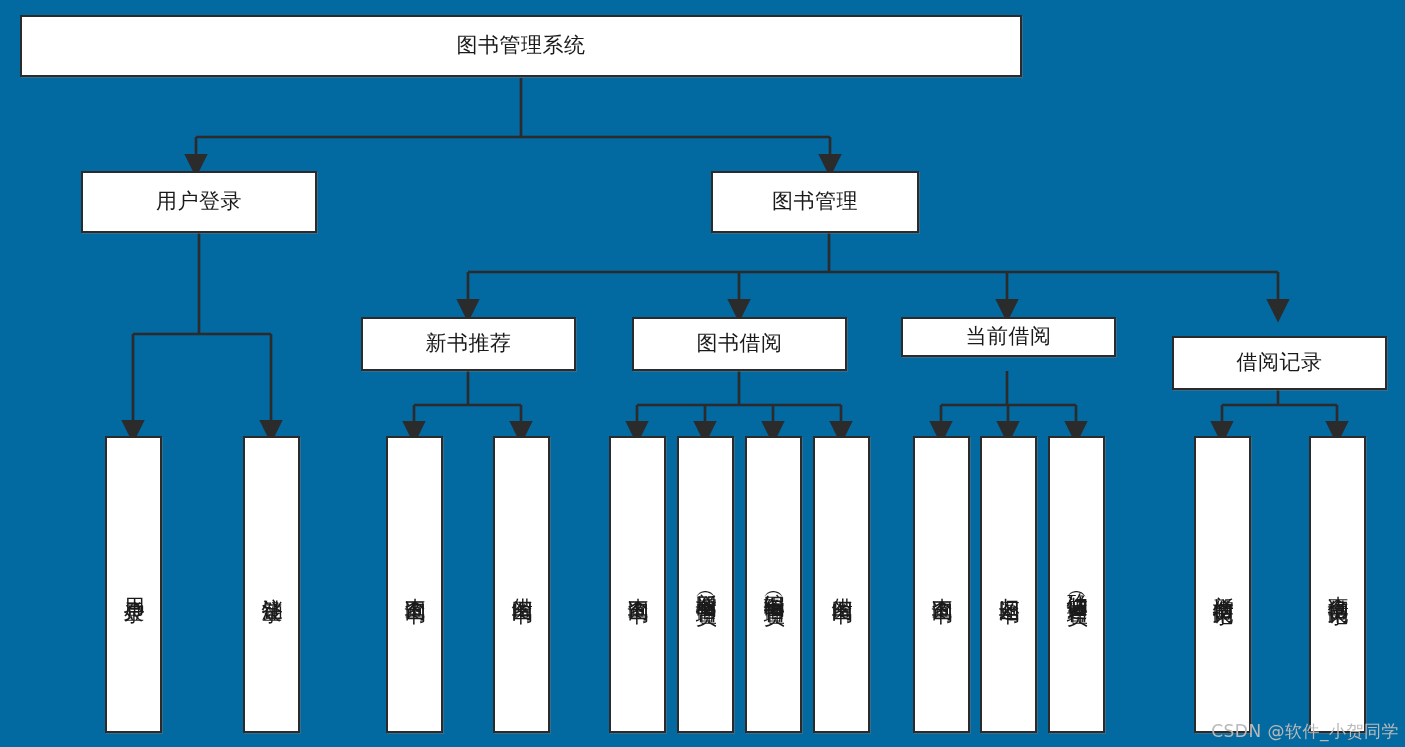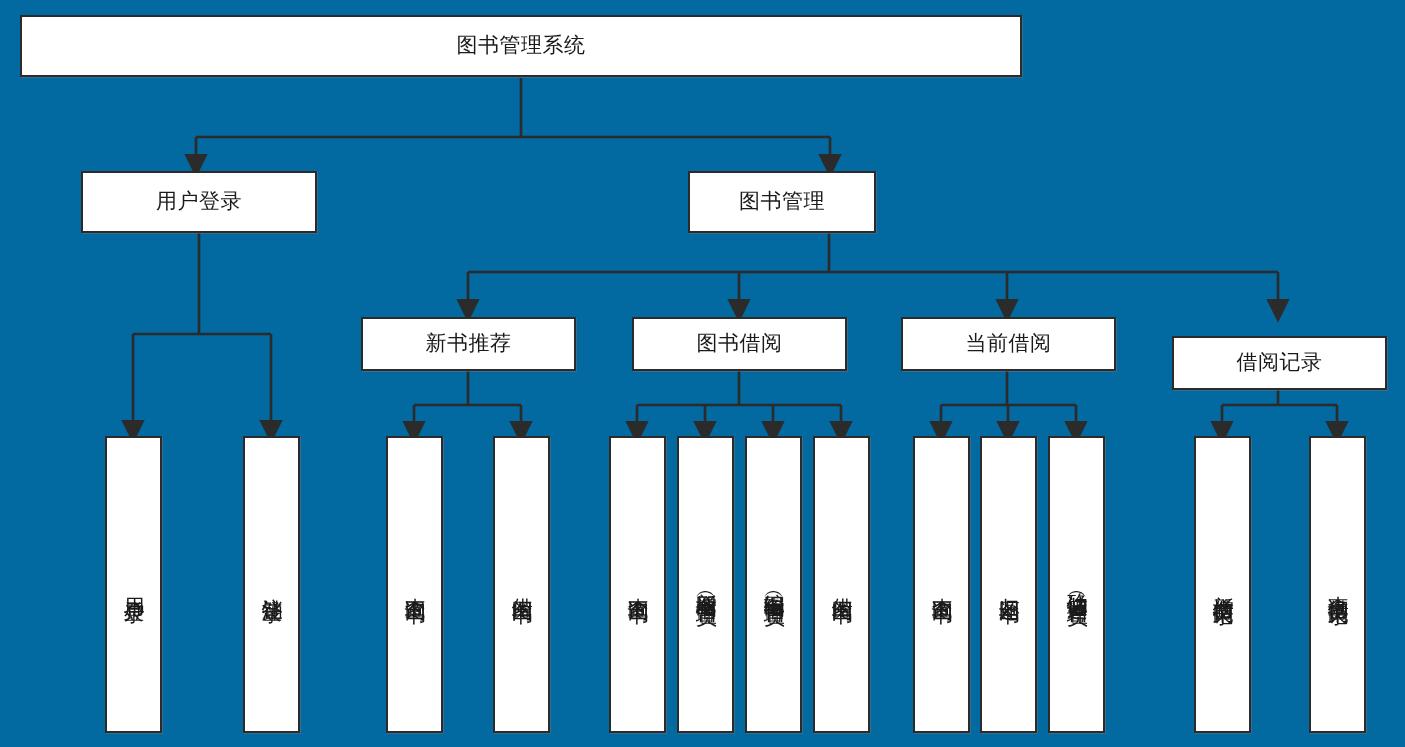--- a/index.html
+++ b/index.html
@@ -133,33 +133,33 @@
   </svg>
 
   <div class="node horiz" style="left:20px; top:15px; width:1002px; height:62px;">
     <span class="label">图书管理系统</span>
   </div>
 
   <div class="node horiz" style="left:81px; top:171px; width:236px; height:62px;">
     <span class="label">用户登录</span>
   </div>
 
-  <div class="node horiz" style="left:688px; top:171px; width:188px; height:62px;">
+  <div class="node horiz" style="left:711px; top:171px; width:208px; height:62px;">
     <span class="label">图书管理</span>
   </div>
 
   <div class="node horiz" style="left:632px; top:317px; width:215px; height:54px;">
     <span class="label">图书借阅</span>
   </div>
 
   <div class="node horiz" style="left:361px; top:317px; width:215px; height:54px;">
     <span class="label">新书推荐</span>
   </div>
 
-  <div class="node horiz" style="left:901px; top:317px; width:215px; height:54px;">
+  <div class="node horiz" style="left:901px; top:317px; width:215px; height:40px;">
     <span class="label">当前借阅</span>
   </div>
 
   <div class="node horiz" style="left:1172px; top:317px; width:215px; height:54px;margin-top:19px;">
     <span class="label">借阅记录</span>
   </div>
 
   <div class="node vert" style="left:105px; top:436px; width:57px; height:297px;">
     <span class="label">用户登录</span>
   </div>
@@ -205,14 +205,15 @@
   </div>
 
   <div class="node vert" style="left:1194px; top:436px; width:57px; height:297px;">
     <span class="label">新增借阅记录</span>
   </div>
 
   <div class="node vert" style="left:1309px; top:436px; width:57px; height:297px;">
     <span class="label">查询借阅记录</span>
   </div>
 
+  <div id="watermark">CSDN @软件_小贺同学</div>
 
 </div>
 
 </body></html>

